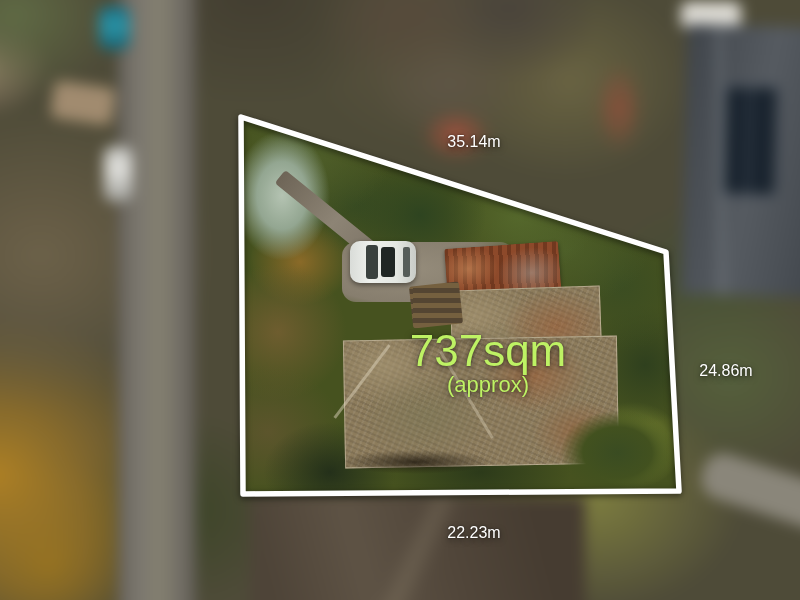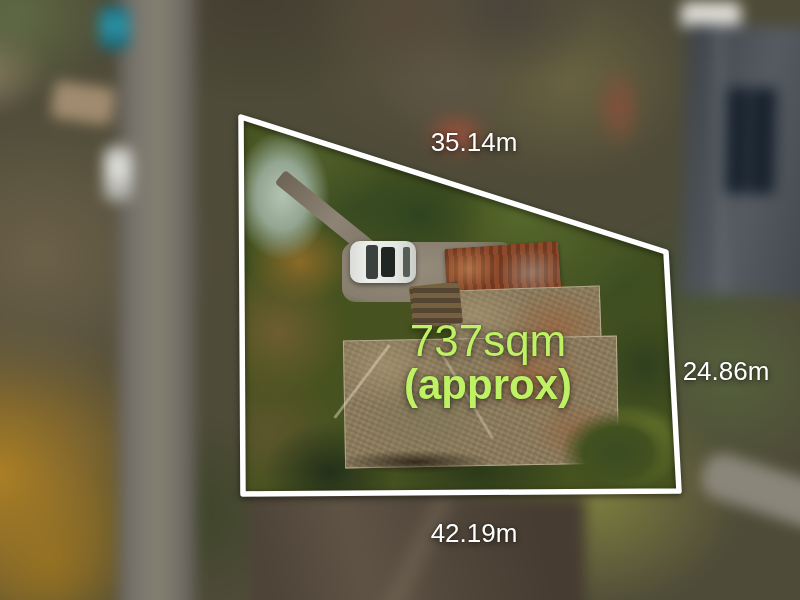--- a/index.html
+++ b/index.html
@@ -113,30 +113,30 @@
   .roof-b .ridge1{left:6%;top:-4%;width:3px;height:72%;background:rgba(220,210,185,.5);transform:rotate(38deg);}
   .roof-b .ridge2{left:44%;top:4%;width:3px;height:80%;background:rgba(220,210,185,.4);transform:rotate(-30deg);}
   .carve{left:560px;top:410px;width:115px;height:85px;
     background:radial-gradient(closest-side,#3a4c22 0%,#42511f 60%,rgba(66,81,31,0));}
   .soil{left:338px;top:450px;width:155px;height:24px;border-radius:50%;
     background:radial-gradient(closest-side,rgba(30,24,14,.8),rgba(30,24,14,0));}
 
   
   svg.boundary{left:0;top:0;}
   .dim-label{
-    transform:translate(-50%,-50%);color:#fff;font-size:26px;font-weight:400;
+    transform:translate(-50%,-50%);color:#fff;font-size:16px;font-weight:400;
     text-shadow:0 2px 6px rgba(0,0,0,.6),0 0 2px rgba(0,0,0,.45);white-space:nowrap;}
   .lbl-top{left:474px;top:142px;}
   .lbl-left{left:179px;top:319px;}
   .lbl-right{left:726px;top:371px;}
   .lbl-bottom{left:474px;top:533px;}
   .area-label{left:488px;top:363px;transform:translate(-50%,-50%);text-align:center;color:#bef264;
     text-shadow:0 2px 7px rgba(0,0,0,.6),0 0 2px rgba(0,0,0,.4);line-height:1.02;}
   .area-label .val{position:static;display:block;font-size:44px;}
-  .area-label .qual{position:static;display:block;font-size:42px;font-weight:bold;}
+  .area-label .qual{position:static;display:block;font-size:22px;}
 </style>
 </head>
 <body>
 
 <div class="stage">
 
   <div class="blur-layer">
     <div class="bl-base"></div>
     <div class="road"></div>
     <div class="footpath"></div>
@@ -175,20 +175,20 @@
       <div class="rearwin"></div>
     </div>
   </div>
 
   <svg class="boundary" width="800" height="600" viewBox="0 0 800 600">
     <path d="M241,117 L666,252 L679,491 L243,494 Z" fill="none" stroke="#ffffff" stroke-width="5.5" stroke-linejoin="round" style="filter:drop-shadow(0 2px 3px rgba(0,0,0,0.55));"></path>
   </svg>
 
   <div class="dim-label lbl-top">35.14m</div>
   <div class="dim-label lbl-right">24.86m</div>
-  <div class="dim-label lbl-bottom">42.19m</div>
+  <div class="dim-label lbl-bottom">22.23m</div>
 
   <div class="area-label">
     <span class="val">737sqm</span>
     <span class="qual">(approx)</span>
   </div>
 
 </div>
 
 </body></html>

